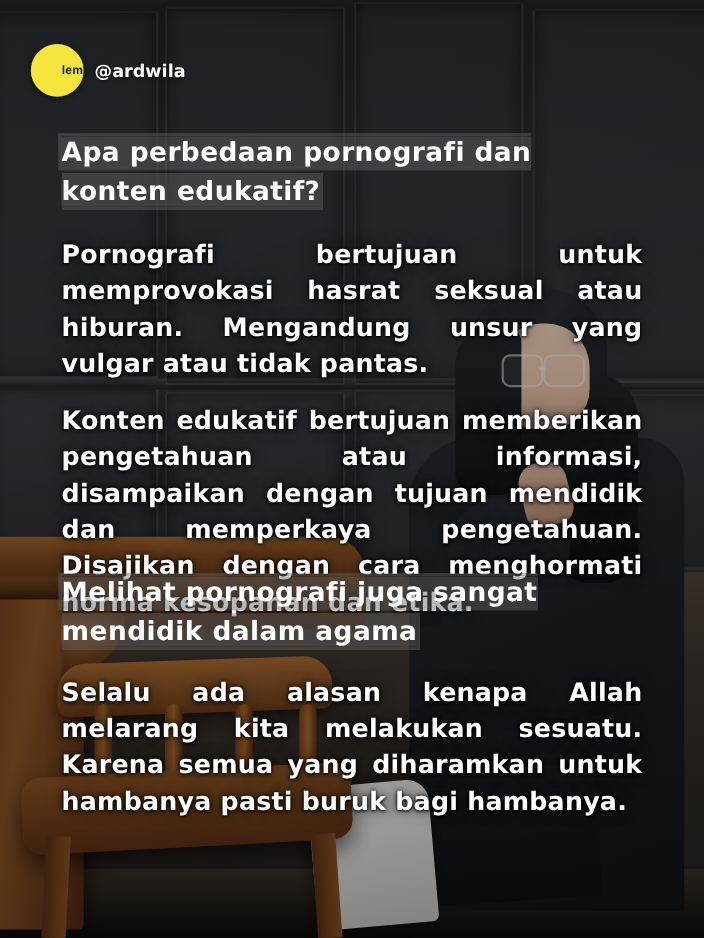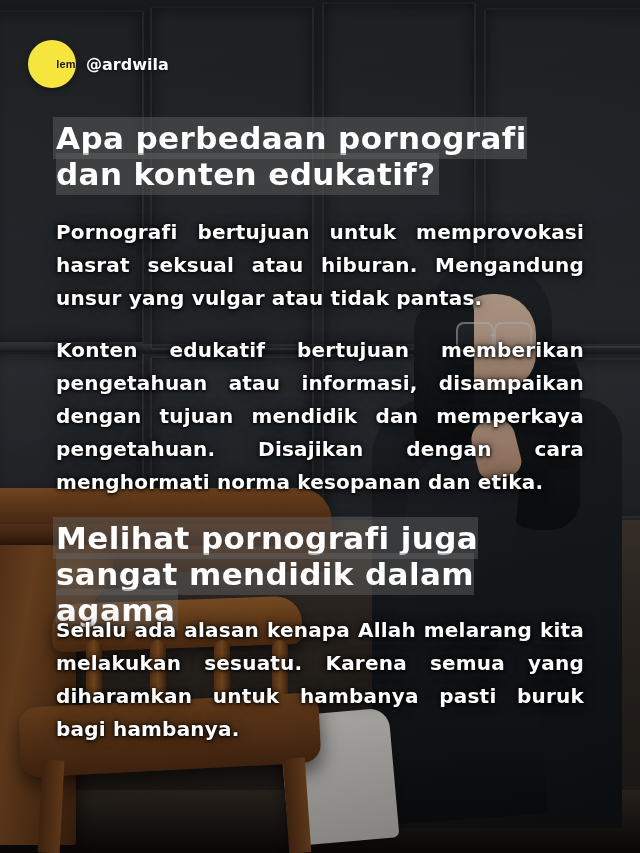--- a/index.html
+++ b/index.html
@@ -240,32 +240,32 @@
   .hl-line {
     display: inline;
     background: rgba(100,100,100,0.45);
     box-shadow: 0 0 0 3px rgba(100,100,100,0.45);
     color: #ffffff;
   }
 
   .q-text {
     font-family: "DejaVu Sans", sans-serif;
     font-weight: 700;
-    font-size: 31px;
+    font-size: 24px;
     line-height: 36px;
     color: #ffffff;
     text-align: justify;
     text-align-last: left;
     letter-spacing: 0.4px;
   }
 
   .body-text {
     font-family: "DejaVu Sans", sans-serif;
     font-weight: 700;
-    font-size: 20px;
+    font-size: 23px;
     line-height: 33px;
     color: #ffffff;
     text-align: justify;
     text-align-last: left;
     letter-spacing: 0.2px;
     text-shadow:
       0 0 4px rgba(0,0,0,0.85),
       0 1px 3px rgba(0,0,0,0.8),
       0 0 14px rgba(0,0,0,0.6);
   }

